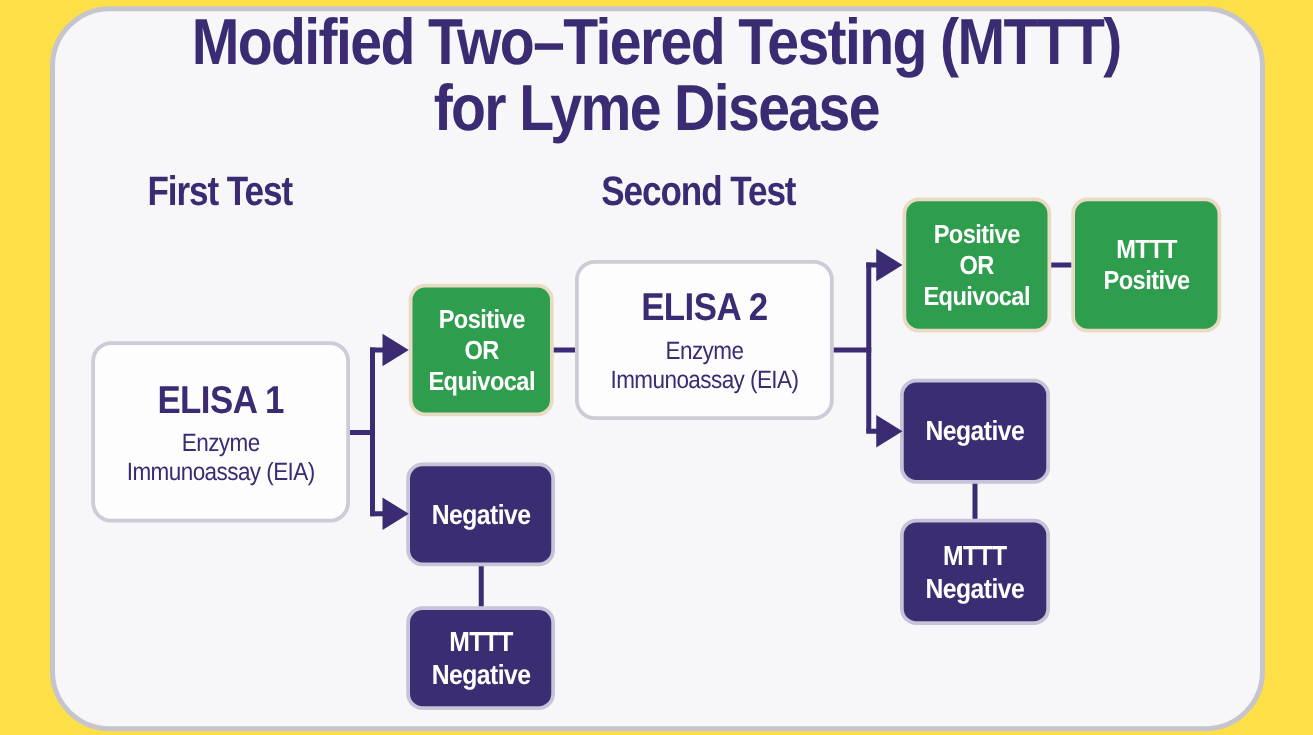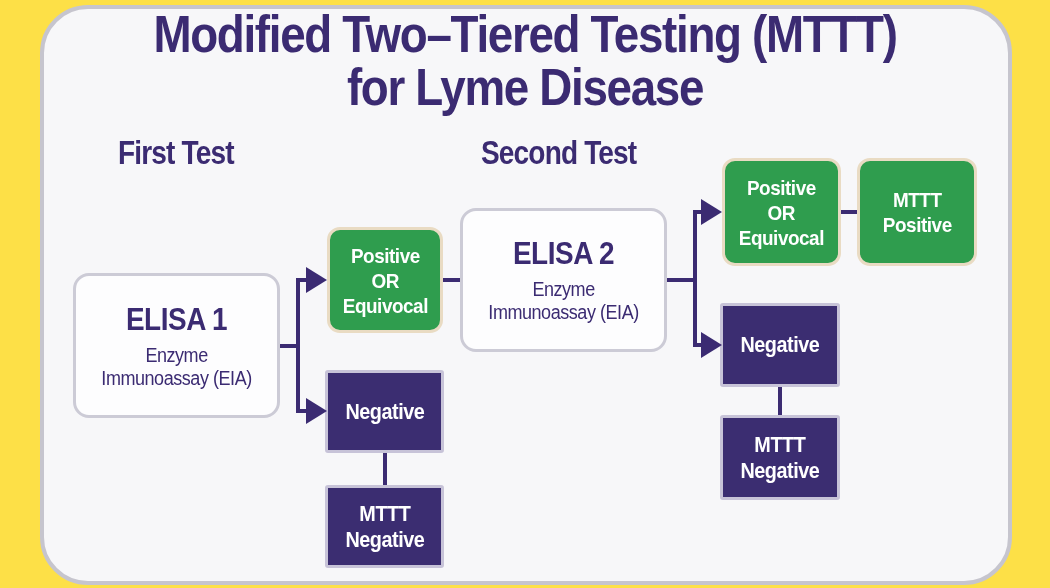--- a/index.html
+++ b/index.html
@@ -39,31 +39,31 @@
   }
   .elisa .name { font-size:31px; font-weight:bold; letter-spacing:-0.5px; margin-bottom:6px; }
   .elisa .detail { font-size:20px; line-height:23px; letter-spacing:-0.5px; }
 
   .green {
     background:#2f9d4e; border:3px solid #e9dbc3; border-radius:13px;
     color:#ffffff; font-weight:bold; font-size:21px; line-height:25px;
     letter-spacing:-0.5px;
   }
   .purple {
-    background:#3b2d71; border:3px solid #c7c3d8; border-radius:3px;
+    background:#3b2d71; border:3px solid #c7c3d8; border-radius:13px;
     color:#ffffff; font-weight:bold; font-size:22px; line-height:26px;
     letter-spacing:-0.5px;
   }
   .green .ln, .purple .ln, .elisa .ln { display:block; }
 
   .n-elisa1    { left:73px;  top:273px; width:207px; height:145px; }
   .n-green1    { left:327px; top:227px; width:116px; height:106px; }
   .n-neg1      { left:325px; top:370px; width:119px; height:83px;  }
   .n-mtttneg1  { left:325px; top:485px; width:119px; height:83px;  }
-  .n-elisa2    { left:460px; top:208px; width:207px; height:144px; }
+  .n-elisa2    { left:460px; top:208px; width:207px; height:128px; }
   .n-green2    { left:722px; top:158px; width:119px; height:108px; }
   .n-mtttpos   { left:857px; top:158px; width:120px; height:108px; }
   .n-neg2      { left:720px; top:303px; width:120px; height:84px;  }
   .n-mtttneg2  { left:720px; top:415px; width:120px; height:85px;  }
 
   .line { position:absolute; background:#3b2b72; }
   .arrow {
     position:absolute; width:0; height:0;
     border-top:13px solid transparent; border-bottom:13px solid transparent;
     border-left:21px solid #3b2b72;

